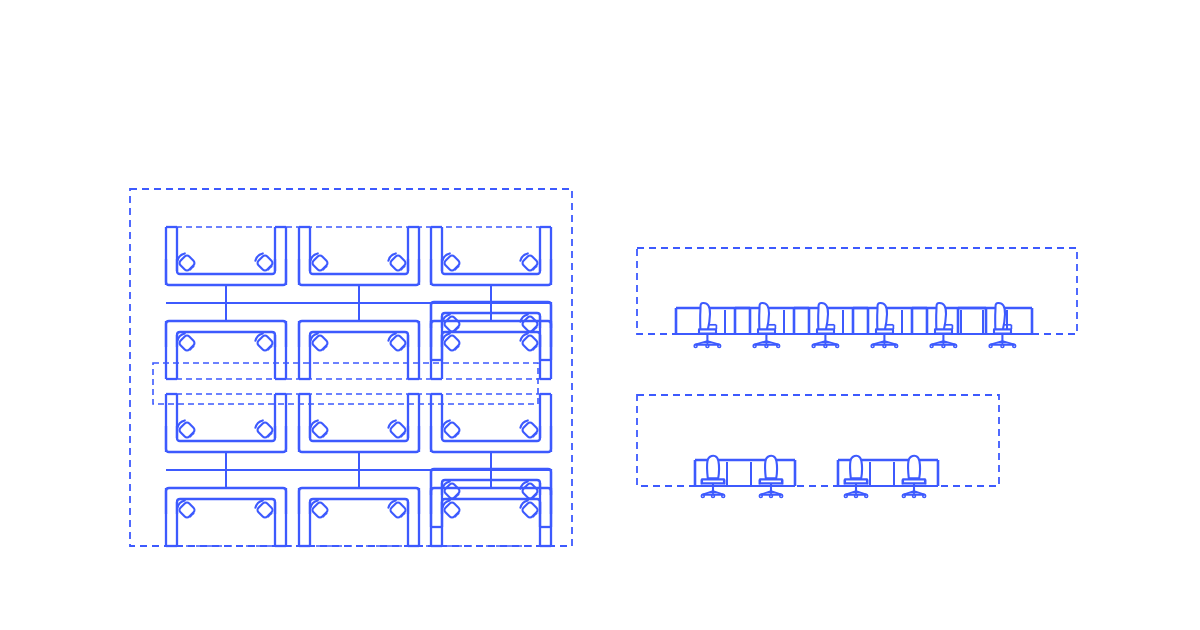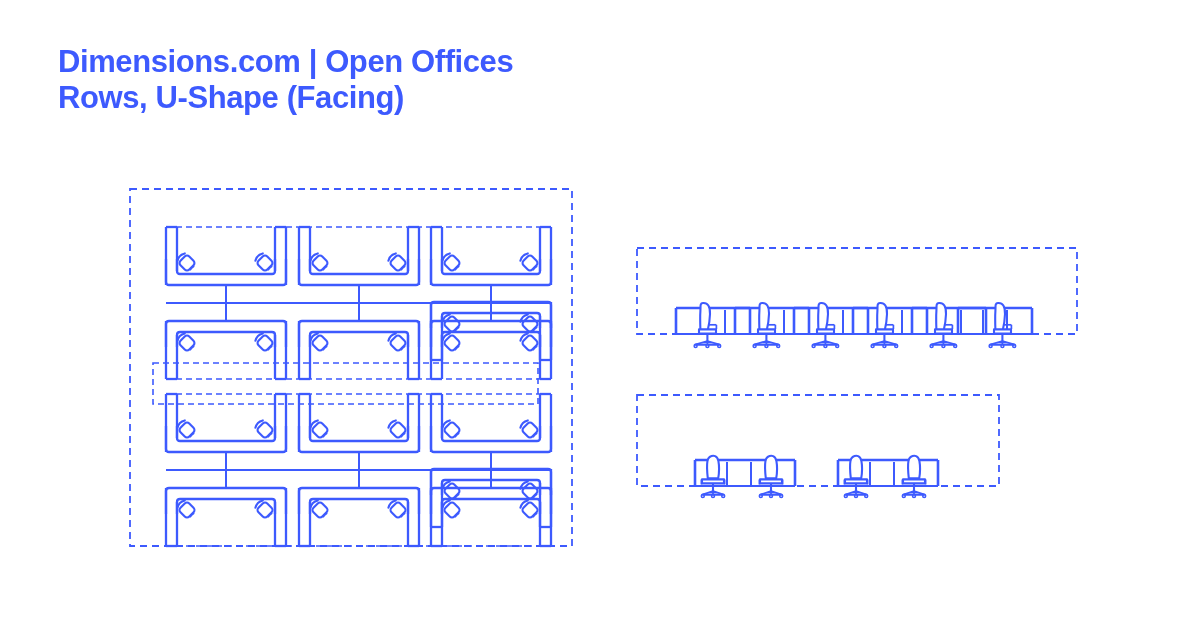--- a/index.html
+++ b/index.html
@@ -51,24 +51,20 @@
     position: absolute;
     left: 0;
     top: 0;
   }
 </style>
 </head>
 <body>
 
 <div class="page">
 
-  <div class="title-block">
-    <div class="title-line">Dimensions.com | Open Offices</div>
-    <div class="title-line">Rows, U-Shape (Facing)</div>
-  </div>
 
   <svg class="drawing" viewBox="0 0 1200 630" width="1200" height="630" xmlns="http://www.w3.org/2000/svg">
     <defs>
 
       <g id="chair-plan">
 
         <rect x="-6.2" y="-6.2" width="12.4" height="12.4" rx="3.2" ry="3.2" transform="rotate(45)" fill="#ffffff" stroke="#3d5afe" stroke-width="2.1"></rect>
 
         <path d="M -9.6 -2.2 A 9.9 9.9 0 0 1 -2.2 -9.6" fill="none" stroke="#3d5afe" stroke-width="2.1" stroke-linecap="round"></path>
 

